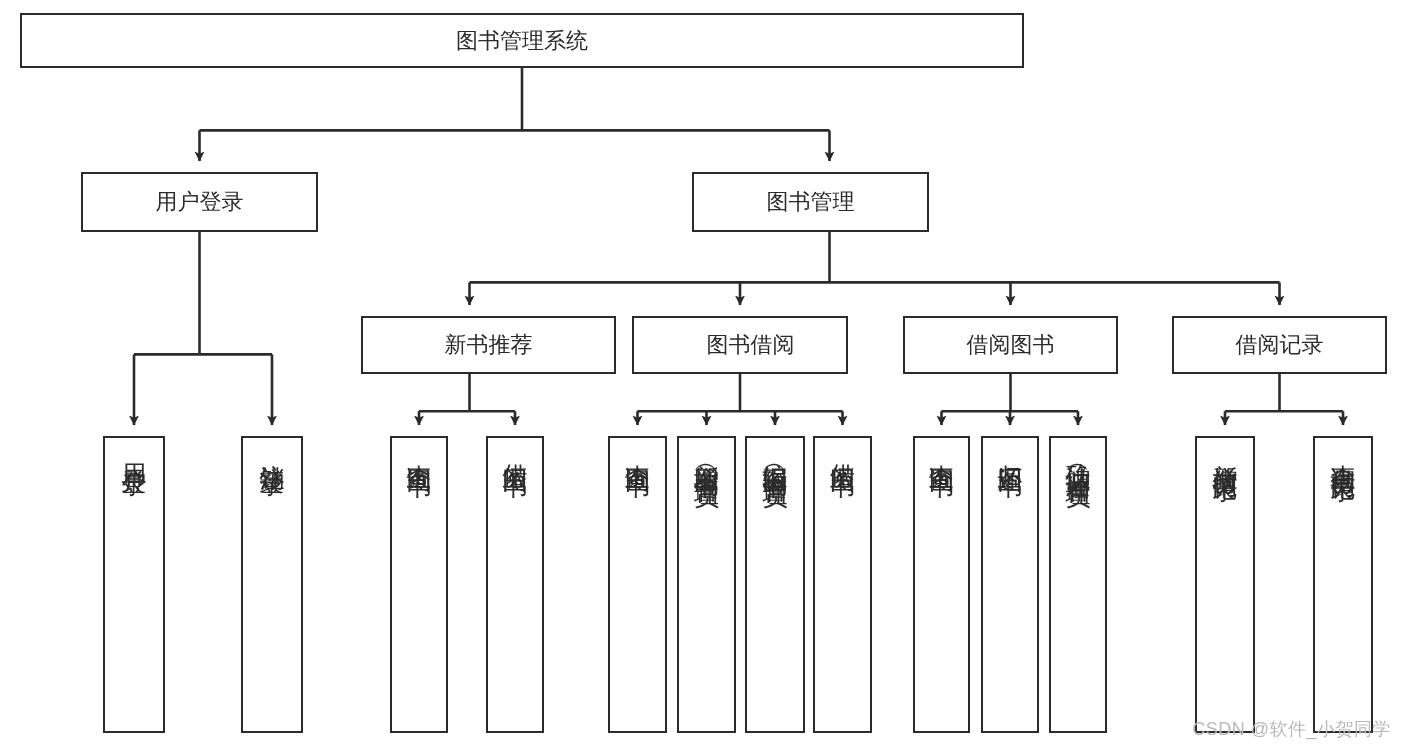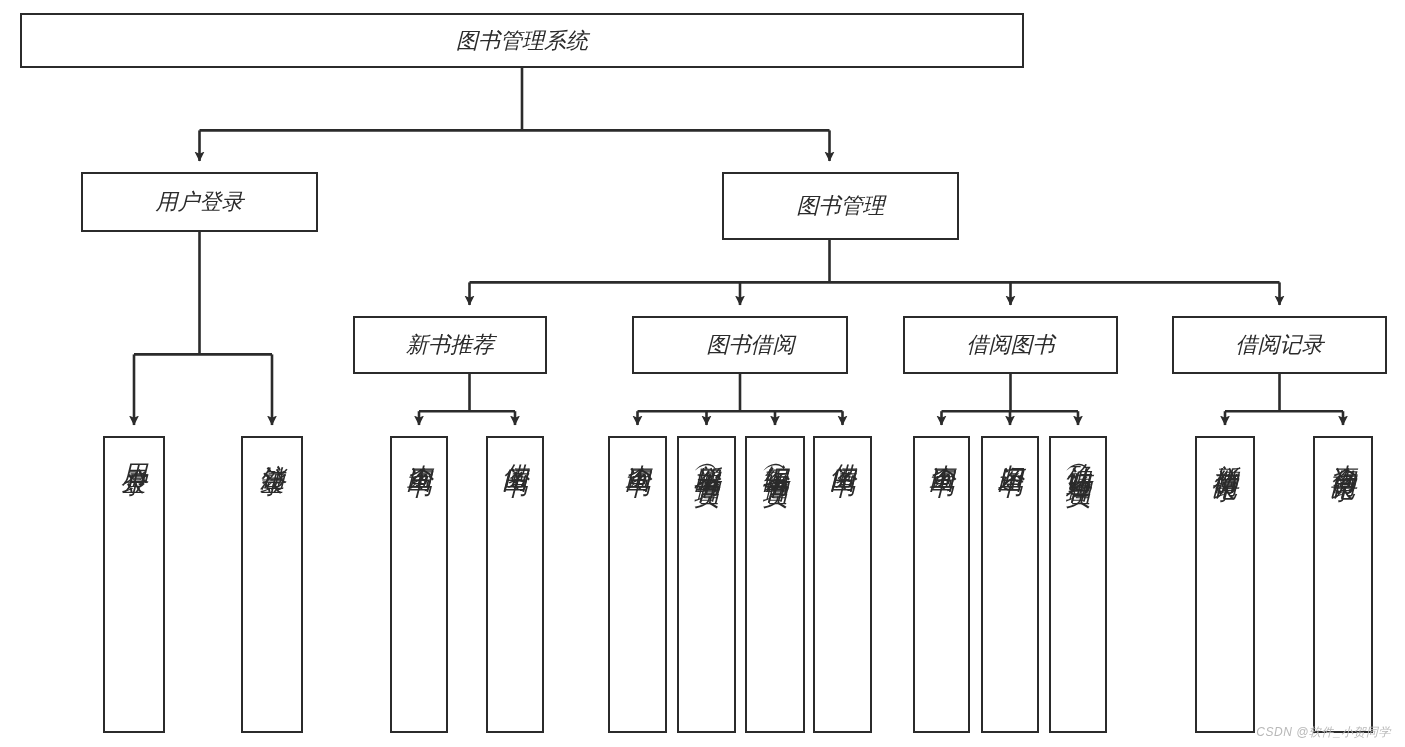--- a/index.html
+++ b/index.html
@@ -9,21 +9,20 @@
   }
   body {
     font-family: "Liberation Sans", "DejaVu Sans", sans-serif;
   }
   #canvas {
     position: relative;
     width: 1405px;
     height: 747px;
     background: #ffffff;
     overflow: hidden;
-    font-style: italic;
   }
   #edges {
     position: absolute;
     left: 0;
     top: 0;
     width: 1405px;
     height: 747px;
   }
   .node {
     position: absolute;
@@ -53,21 +52,21 @@
     text-orientation: upright;
     font-size: 25px;
     letter-spacing: 3px;
     line-height: 1;
     white-space: normal;
   }
   .watermark {
     position: absolute;
     right: 14px;
     bottom: 6px;
-    font-size: 12px;
+    font-size: 18px;
     color: #b8b8b8;
     letter-spacing: 0.5px;
     white-space: nowrap;
     pointer-events: none;
   }
 </style>
 </head>
 <body>
 
 <div id="canvas">
@@ -115,24 +114,24 @@
       </g>
   </svg>
 
   <div id="nodes">
       <div class="node horiz" style="left: 20px; top: 13px; width: 1004px; height: 55px;">
         <span class="node-label">图书管理系统</span>
       </div>
       <div class="node horiz" style="left: 81px; top: 172px; width: 237px; height: 60px;">
         <span class="node-label">用户登录</span>
       </div>
-      <div class="node horiz" style="left: 722px; top: 172px; width: 237px; height: 68px;">
+      <div class="node horiz" style="left: 692px; top: 172px; width: 237px; height: 60px;">
         <span class="node-label">图书管理</span>
       </div>
-      <div class="node horiz" style="left: 353px; top: 316px; width: 194px; height: 58px;">
+      <div class="node horiz" style="left: 361px; top: 316px; width: 255px; height: 58px;">
         <span class="node-label">新书推荐</span>
       </div>
       <div class="node horiz" style="left: 632px; top: 316px; width: 216px; height: 58px; padding-left: 21px;">
         <span class="node-label">图书借阅</span>
       </div>
       <div class="node horiz" style="left: 903px; top: 316px; width: 215px; height: 58px;">
         <span class="node-label">借阅图书</span>
       </div>
       <div class="node horiz" style="left: 1172px; top: 316px; width: 215px; height: 58px; align-items: center;">
         <span class="node-label">借阅记录</span>

